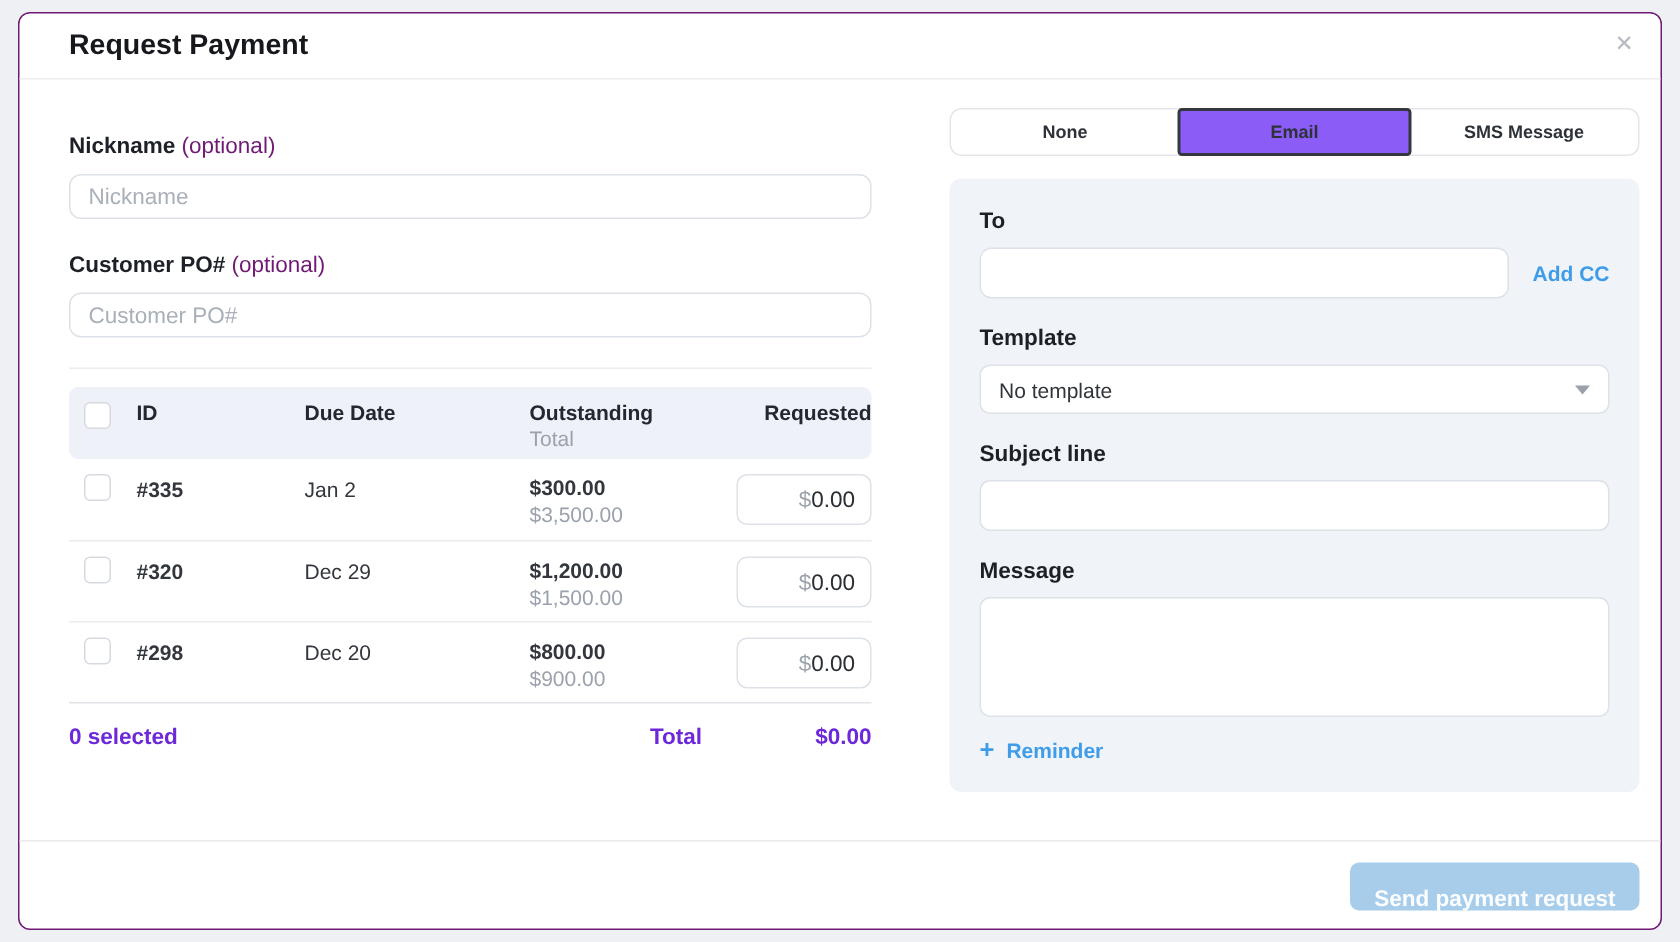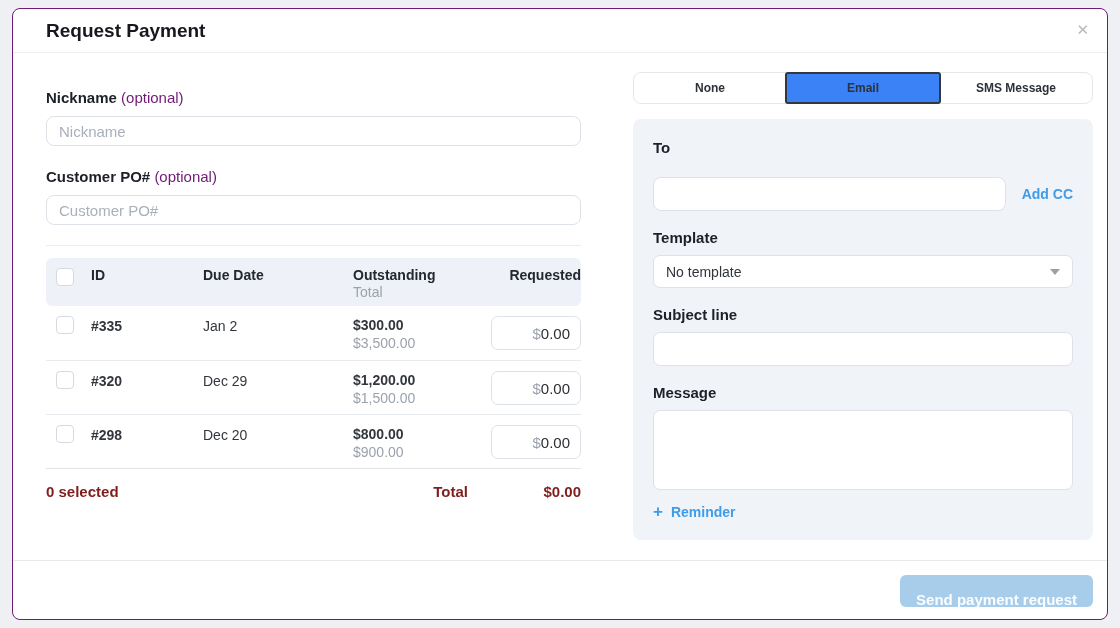--- a/index.html
+++ b/index.html
@@ -77,46 +77,46 @@
     width: 90px; height: 34px; background: #fff;
     border: 1px solid #dde2e8; border-radius: 7px;
     display: flex; align-items: center; justify-content: flex-end;
     padding: 0 10px; font-size: 15px; cursor: text;
   }
   .amount-box .cur { color: #9ba2ad; }
   .amount-box .amt { color: #2b2f33; }
   .inv-footer {
     display: grid; grid-template-columns: 1fr auto 113px;
     border-top: 1px solid #e0e3e7;
-    padding-top: 14px; font-size: 15px; font-weight: bold; color: #7f1d1d;
+    padding-top: 14px; font-size: 15px; font-weight: bold; color: #6d28d9;
   }
   
   .right-col { position: absolute; left: 620px; top: 44px; width: 460px; }
   .tabs {
     position: absolute; top: 19px; left: 0; width: 460px; height: 32px;
     border: 1px solid #e3e6ea; border-radius: 8px;
     display: flex; background: #fff;
   }
   .tab {
     flex: 1; display: flex; align-items: center; justify-content: center;
     font-size: 12px; font-weight: bold; color: #2d3238; cursor: pointer;
     position: relative;
   }
   .tab.selected {
     border: 2px solid #34383e; border-radius: 3px;
-    margin: -1px; z-index: 1; background: #3b82f6;
+    margin: -1px; z-index: 1; background: #8b5cf6;
   }
   .panel {
     position: absolute; top: 66px; left: 0; width: 460px;
     background: #f0f3f8; border-radius: 8px;
     padding: 20px;
   }
   .panel-label { font-size: 15px; font-weight: bold; color: #1d2127; height: 18px; }
   .panel-label.spaced { margin-top: 18px; }
-  .to-row { display: flex; align-items: center; margin-top: 20px; }
+  .to-row { display: flex; align-items: center; margin-top: 8px; }
   .to-input { width: 358px; height: 34px; margin-top: 0; }
   .link { color: #3e9ce9; font-size: 14px; font-weight: bold; cursor: pointer; white-space: nowrap; }
   .add-cc { margin-left: 16px; }
   .select-box {
     margin-top: 8px; height: 33px; background: #fff;
     border: 1px solid #dde2e8; border-radius: 7px;
     display: flex; align-items: center; justify-content: space-between;
     padding: 0 12px; font-size: 14px; color: #30353b; cursor: pointer;
   }
   .caret {

